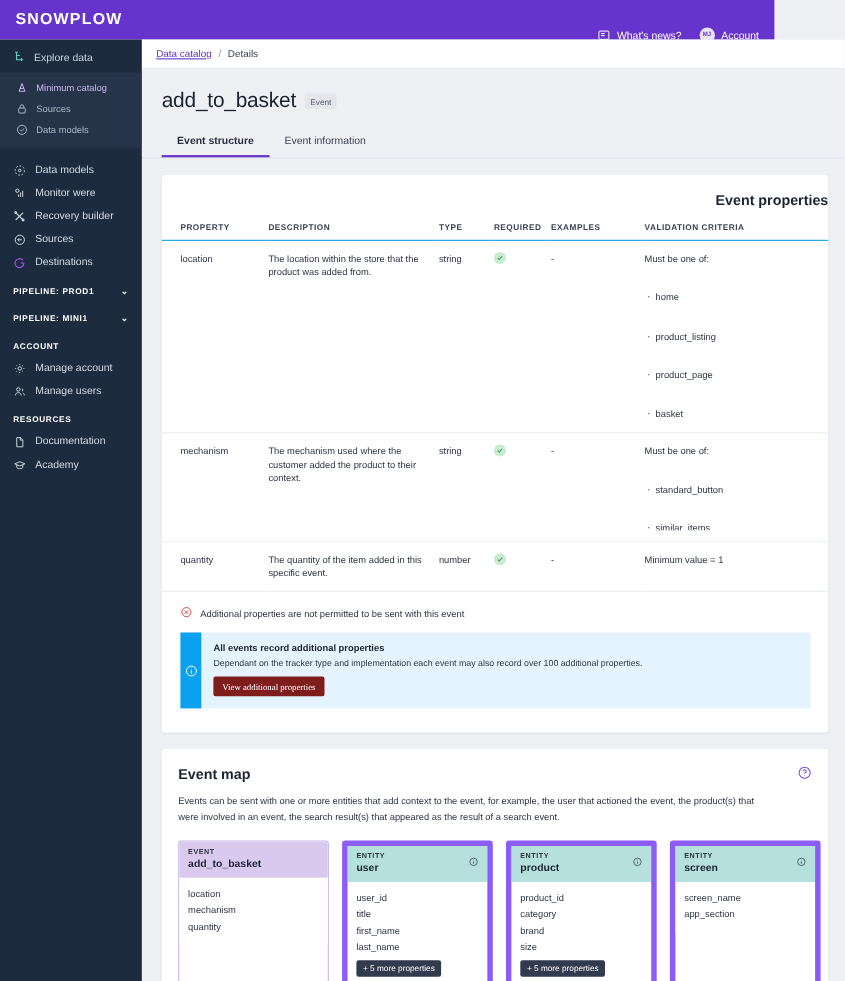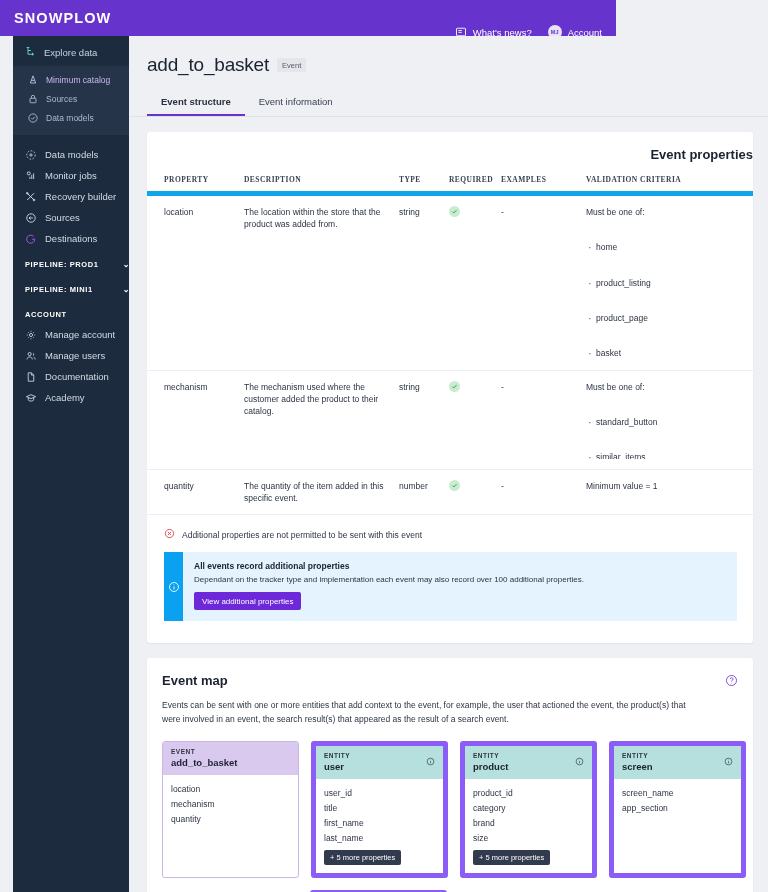--- a/index.html
+++ b/index.html
@@ -6,21 +6,21 @@
   html, body {
     width: 768px; height: 892px;
     font-family: "Liberation Sans", sans-serif;
     background: #eef0f4;
     overflow: hidden;
   }
   body { position: relative; }
 
   
   .topbar {
-    position: absolute; top: 0; left: 0; width: 616px; height: 36px;
+    position: absolute; top: 0; left: 0; width: 704px; height: 36px;
     background: #6633cc;
     display: flex; align-items: center; justify-content: space-between;
     padding: 0 14px;
     text-align: right;
   }
   .logo {
     color: #ffffff; font-size: 14.5px; font-weight: bold;
     letter-spacing: 1.1px;
   }
   .topbar-right { display: flex; align-items: center; gap: 16px; margin-top: 28px; }
@@ -30,21 +30,21 @@
   }
   .avatar-circle {
     width: 14px; height: 14px; border-radius: 50%;
     background: #e8e3f5; color: #6633cc;
     font-size: 5.5px; font-weight: bold;
     display: flex; align-items: center; justify-content: center;
   }
 
   
   .sidebar {
-    position: absolute; top: 36px; left: 13px; width: 129px; height: 856px;
+    position: absolute; top: 36px; left: 0; width: 129px; height: 856px;
     background: #1d2b3e;
   }
   .sb-explore {
     display: flex; align-items: center; gap: 7px;
     padding: 10px 12px 8px 12px;
     color: #c9d3e0; font-size: 9.5px; cursor: pointer;
   }
   .sb-sub {
     background: #263449; padding: 4px 0 8px 0;
   }
@@ -116,22 +116,21 @@
     font-size: 13px; font-weight: bold; color: #1b2230;
     padding: 15px 0 0 15px;
     text-align: right;
   }
 
   
   table.props { width: 100%; border-collapse: collapse; margin-top: 13px; }
   table.props th {
     text-align: left; font-size: 7.5px; font-weight: bold; color: #3a4253;
     letter-spacing: 0.45px; padding: 0 6px 7px 0;
-    border-bottom: 5px solid #0ea5e9;
-    font-family: Liberation Serif, serif;
+    border-bottom: 1px solid #0ea5e9;
   }
   table.props th:first-child, table.props td:first-child { padding-left: 17px; }
   table.props td {
     font-size: 8.5px; color: #2c3444; vertical-align: top;
     padding: 10px 6px 10px 0; border-bottom: 1px solid #eceef3;
     line-height: 1.45;
   }
   .col-prop { width: 97px; }
   .col-desc { width: 155px; }
   .col-type { width: 50px; }
@@ -164,23 +163,23 @@
   }
   .infobox-bar {
     width: 19px; flex: 0 0 19px; background: #0aa2f0;
     display: flex; align-items: center; justify-content: center;
   }
   .infobox-body { padding: 9px 10px 11px 11px; }
   .infobox-title { font-size: 8.5px; font-weight: bold; color: #1b2230; }
   .infobox-text { font-size: 8px; color: #2c3444; margin-top: 4px; }
   .btn-dark {
     display: inline-block; margin-top: 8px;
-    background: #6d28d9; color: #ffffff; font-size: 8px;
+    background: #7f1d1d; color: #ffffff; font-size: 8px;
     padding: 4.5px 8px; border-radius: 2px; border: none; cursor: pointer;
-    font-family: Liberation Sans, sans-serif;
+    font-family: Liberation Serif, serif;
   }
   .card-pad-bottom { height: 22px; }
 
   
   .map-head {
     display: flex; align-items: flex-start; justify-content: space-between;
     padding: 15px 15px 0 15px;
   }
   .map-desc {
     font-size: 8.5px; color: #2c3444; line-height: 1.62;
@@ -291,21 +290,21 @@
     </div>
     <div class="sb-item">
       <span>
         <svg class="ico" viewBox="0 0 16 16" fill="none" stroke="#d3dbe5" stroke-width="1.2">
           <circle cx="5" cy="4.5" r="2"></circle>
             <line x1="9" y1="12" x2="9" y2="6.5"></line>
           <line x1="11.5" y1="12" x2="11.5" y2="4.5"></line>
             <line x1="6.5" y1="12" x2="6.5" y2="9"></line>
         </svg>
       </span>
-      <span>Monitor jobs</span>
+      <span>Monitor were</span>
     </div>
     <div class="sb-item">
       <span>
         <svg class="ico" viewBox="0 0 16 16" fill="none" stroke="#d3dbe5" stroke-width="1.3">
           <line x1="3" y1="3" x2="12" y2="12"></line>
             <line x1="12" y1="3" x2="3" y2="12"></line>
           <circle cx="3" cy="3" r="1.1"></circle>
             <circle cx="12" cy="12" r="1.1"></circle>
         </svg>
       </span>
@@ -358,20 +357,23 @@
       <svg class="ico" viewBox="0 0 16 16" fill="none" stroke="#d3dbe5" stroke-width="1.15">
         <circle cx="6.2" cy="5.4" r="2.1"></circle>
           <path d="M2.7 12.6c0-2 1.6-3.4 3.5-3.4s3.5 1.4 3.5 3.4"></path>
         <path d="M10.6 4.2a2 2 0 0 1 0 3.5"></path>
           <path d="M11.6 9.6c1.2.4 2 1.6 2 3"></path>
       </svg>
     </span>
     <span>Manage users</span>
   </div>
 
+  <div class="sb-heading static">
+    <span>RESOURCES</span>
+  </div>
   <div class="sb-item">
     <span>
       <svg class="ico" viewBox="0 0 16 16" fill="none" stroke="#d3dbe5" stroke-width="1.15">
         <path d="M4.3 2.4h4.3l3.1 3.1v8.1H4.3z"></path>
           <path d="M8.6 2.4v3.1h3.1"></path>
       </svg>
     </span>
     <span>Documentation</span>
   </div>
   <div class="sb-item">
@@ -380,20 +382,25 @@
         <path d="M1.8 6.2 8 3.6l6.2 2.6L8 8.8z"></path>
           <path d="M4.4 7.4v3c0 .9 1.6 1.7 3.6 1.7s3.6-.8 3.6-1.7v-3"></path>
       </svg>
     </span>
     <span>Academy</span>
   </div>
 </div>
 
 <div class="main">
 
+  <div class="breadcrumb">
+    <span class="bc-link">Data catalog</span>
+    <span class="bc-sep">/</span>
+    <span class="bc-cur">Details</span>
+  </div>
 
   <div class="page-head">
     <div class="title-row">
       <span class="page-title">add_to_basket</span>
       <span class="badge-event">Event</span>
     </div>
   </div>
 
   <div class="tabs">
     <div class="tab active">Event structure</div>
@@ -434,21 +441,21 @@
               <li>home</li>
               <li>product_listing</li>
               <li>product_page</li>
               <li>basket</li>
             </ul>
           </td>
         </tr>
 
         <tr>
           <td>mechanism</td>
-          <td>The mechanism used where the customer added the product to their catalog.</td>
+          <td>The mechanism used where the customer added the product to their context.</td>
           <td>string</td>
           <td>
             <span class="req-badge">
               <svg width="7" height="7" viewBox="0 0 10 10" fill="none" stroke="#3a9a52" stroke-width="1.3">
                 <path d="M2 5.2 4 7.2 8 2.8"></path>
               </svg>
             </span>
           </td>
           <td>-</td>
           <td class="col-val">

